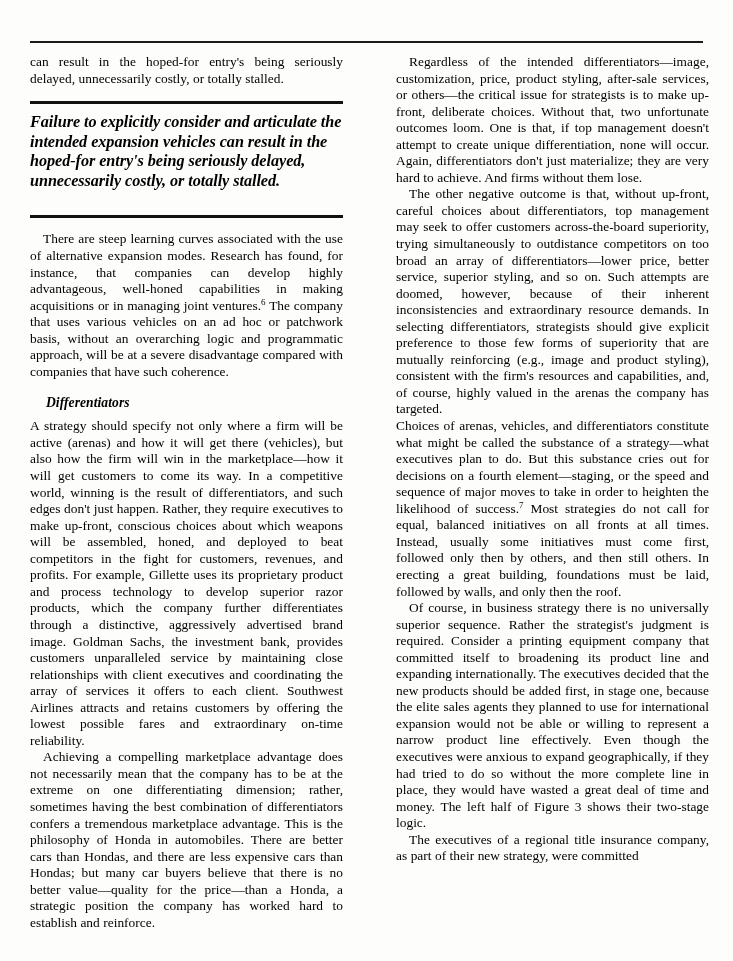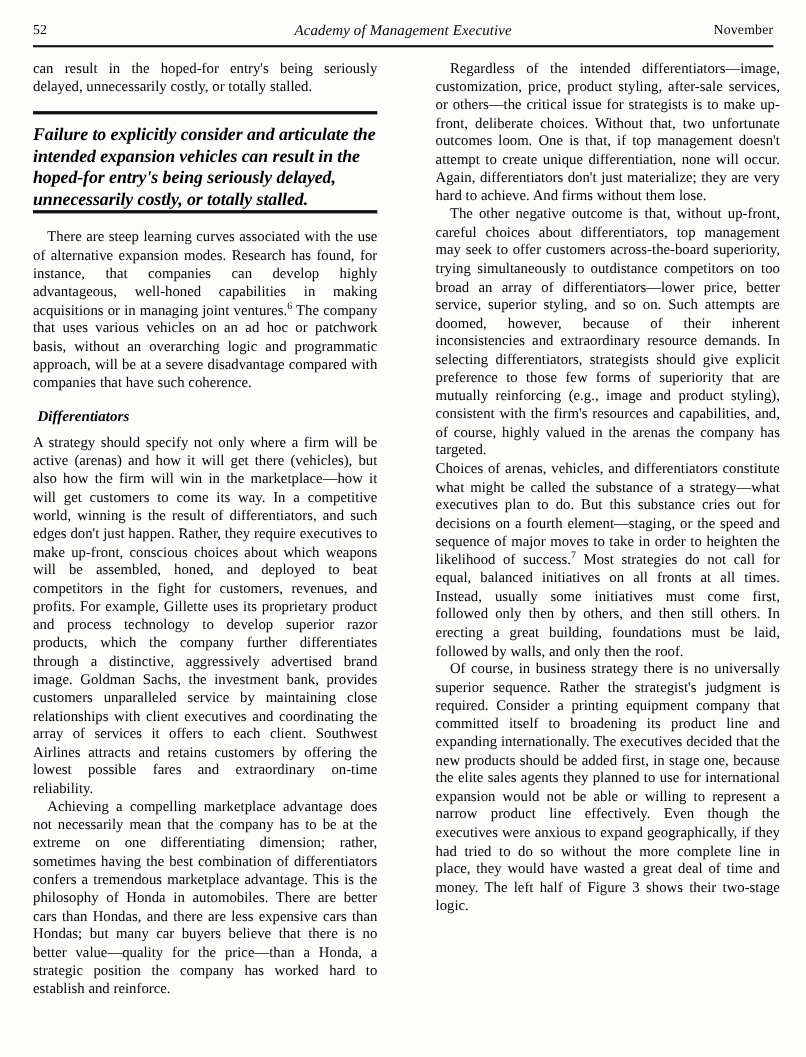--- a/index.html
+++ b/index.html
@@ -87,53 +87,48 @@
     font-size: 9px;
     vertical-align: super;
     line-height: 0;
   }
 
   
   .pullquote {
     margin: 14px 0 13px 0;
     border-top: 3px solid #111;
     border-bottom: 3px solid #111;
-    padding: 9px 0 0 0;
+    padding: 9px 0 24px 0;
   }
   .pullquote-text {
     margin: 0;
     font-style: italic;
     font-weight: bold;
     font-size: 16.2px;
     line-height: 19.6px;
     text-align: left;
     letter-spacing: -0.05px;
   }
 
   
   h3.sechead {
-    margin: 15px 0 7px 4px;
+    margin: 15px 0 7px 16px;
     font-style: italic;
     font-weight: bold;
     font-size: 13.6px;
     line-height: 16px;
     letter-spacing: 0.05px;
   }
   h3.sechead.tight-top { margin-top: 27px; }
 </style>
 </head>
 <body>
 
 <div class="page">
 
-  <div class="running-head">
-    <span class="rh-folio">52</span>
-    <span class="rh-title">Academy of Management Executive</span>
-    <span class="rh-month">November</span>
-  </div>
   <div class="rh-rule"></div>
 
   <div class="col col-left">
 
     <p class="body noindent">can result in the hoped-for entry's being seriously delayed, unnecessarily costly, or totally stalled.</p>
 
     <div class="pullquote">
       <p class="pullquote-text">Failure to explicitly consider and articulate the intended expansion vehicles can result in the hoped-for entry's being seriously delayed, unnecessarily costly, or totally stalled.</p>
     </div>
 
@@ -150,15 +145,16 @@
 
     <p class="body">Regardless of the intended differentiators—image, customization, price, product styling, after-sale services, or others—the critical issue for strategists is to make up-front, deliberate choices. Without that, two unfortunate outcomes loom. One is that, if top management doesn't attempt to create unique differentiation, none will occur. Again, differentiators don't just materialize; they are very hard to achieve. And firms without them lose.</p>
 
     <p class="body">The other negative outcome is that, without up-front, careful choices about differentiators, top management may seek to offer customers across-the-board superiority, trying simultaneously to outdistance competitors on too broad an array of differentiators—lower price, better service, superior styling, and so on. Such attempts are doomed, however, because of their inherent inconsistencies and extraordinary resource demands. In selecting differentiators, strategists should give explicit preference to those few forms of superiority that are mutually reinforcing (e.g., image and product styling), consistent with the firm's resources and capabilities, and, of course, highly valued in the arenas the company has targeted.</p>
 
 
     <p class="body noindent"><span>Choices of arenas, vehicles, and differentiators constitute what might be called the substance of a strategy—what executives plan to do. But this substance cries out for decisions on a fourth element—staging, or the speed and sequence of major moves to take in order to heighten the likelihood of success.</span><sup class="fn">7</sup><span> Most strategies do not call for equal, balanced initiatives on all fronts at all times. Instead, usually some initiatives must come first, followed only then by others, and then still others. In erecting a great building, foundations must be laid, followed by walls, and only then the roof.</span></p>
 
     <p class="body">Of course, in business strategy there is no universally superior sequence. Rather the strategist's judgment is required. Consider a printing equipment company that committed itself to broadening its product line and expanding internationally. The executives decided that the new products should be added first, in stage one, because the elite sales agents they planned to use for international expansion would not be able or willing to represent a narrow product line effectively. Even though the executives were anxious to expand geographically, if they had tried to do so without the more complete line in place, they would have wasted a great deal of time and money. The left half of Figure 3 shows their two-stage logic.</p>
 
+    <p class="body">The executives of a regional title insurance company, as part of their new strategy, were committed</p>
   </div>
 
 </div>
 
 </body></html>

